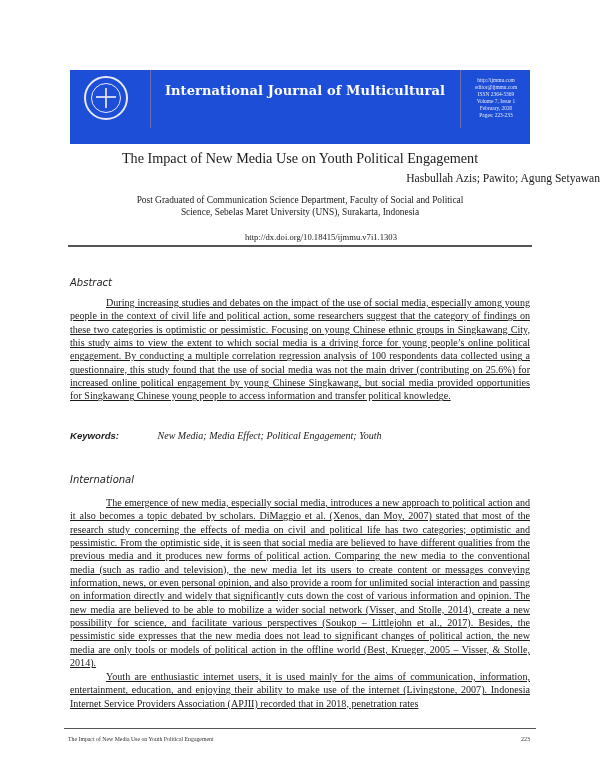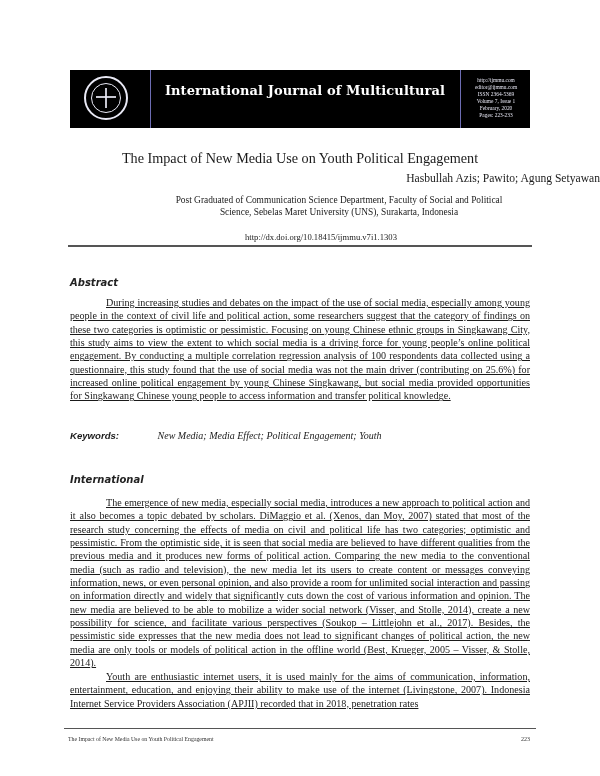--- a/index.html
+++ b/index.html
@@ -1,32 +1,32 @@
 <!DOCTYPE html>
 <html><head>
 <meta charset="utf-8">
 <style>
   html, body { margin: 0; padding: 0; background: #ffffff; }
   body { width: 600px; height: 776px; position: relative; overflow: hidden; font-family: "Liberation Serif", serif; color: #1a1a1a; }
-  .banner { position: absolute; left: 70px; top: 70px; width: 460px; height: 58px; background: #000000; }
+  .banner { position: absolute; left: 70px; top: 70px; width: 460px; height: 74px; background: #1d4ed8; }
   .banner .logo-cell { position: absolute; left: 0; top: 0; width: 80px; height: 58px; border-right: 1px solid #6d6db3; }
   .banner .logo { position: absolute; left: 14px; top: 6px; width: 44px; height: 44px; border-radius: 50%; border: 2px solid #e9e9f5; box-sizing: border-box; }
   .banner .logo .inner { position: absolute; left: 5px; top: 5px; width: 30px; height: 30px; border-radius: 50%; border: 1.5px solid #e9e9f5; box-sizing: border-box; }
   .banner .logo .mer { position: absolute; left: 13px; top: 4px; width: 2px; height: 20px; background: #e9e9f5; opacity: .85; }
   .banner .logo .par { position: absolute; left: 4px; top: 12px; width: 20px; height: 2px; background: #e9e9f5; opacity: .85; }
   .banner .title-cell { position: absolute; left: 81px; top: 0; width: 308px; height: 58px; }
   .banner .journal-title { position: absolute; left: 0; top: 12px; width: 308px; text-align: center; color: #ffffff; font-family: "DejaVu Serif", serif; font-weight: bold; font-size: 13px; line-height: 17px; letter-spacing: 0.1px; }
   .banner .info-cell { position: absolute; left: 390px; top: 0; width: 70px; height: 58px; border-left: 1px solid #6d6db3; }
   .banner .info { position: absolute; left: 0; top: 7px; width: 70px; text-align: center; color: #e6e6f3; font-size: 5.4px; line-height: 7.1px; }
   .paper-title { position: absolute; left: 0; top: 150px; width: 600px; text-align: center; font-size: 14.2px; }
   .authors { position: absolute; left: 0; top: 172px; width: 600px; text-align: right; font-size: 11.6px; }
-  .affil { position: absolute; left: 130px; top: 194px; width: 340px; text-align: center; font-size: 9.4px; line-height: 12px; margin-left: 39px; }
+  .affil { position: absolute; left: 130px; top: 194px; width: 340px; text-align: center; font-size: 9.4px; line-height: 12px; }
   .doi { position: absolute; left: 0; top: 232px; width: 600px; text-align: center; font-size: 8.6px; padding-left: 21px; }
   .rule-top { position: absolute; left: 68px; top: 245px; width: 464px; height: 2px; background: #555; }
-  h2 { position: absolute; left: 70px; margin: 0; font-family: "DejaVu Sans", sans-serif; font-style: italic; font-weight: bold; font-size: 10px; color: #222; }
+  h2 { position: absolute; left: 70px; margin: 0; font-family: "DejaVu Sans", sans-serif; font-style: italic; font-weight: normal; font-size: 10px; color: #222; }
   .para { position: absolute; left: 70px; width: 460px; font-size: 10.1px; line-height: 13.35px; text-align: justify; text-indent: 36px; text-decoration: underline; }
   .keywords { position: absolute; left: 70px; top: 430px; width: 460px; font-size: 10px; }
   .keywords .kw-label { font-family: Liberation Sans, sans-serif; font-style: italic; font-weight: bold; font-size: 9.6px; }
   .keywords .kw-list { font-style: italic; margin-left: 36px; }
   .rule-bottom { position: absolute; left: 64px; top: 728px; width: 472px; height: 1px; background: #555; }
   .footer-left { position: absolute; left: 68px; top: 736px; font-size: 5.8px; color: #333; }
   .footer-right { position: absolute; right: 70px; top: 736px; font-size: 6px; color: #333; }
 </style>
 </head>
 <body>

